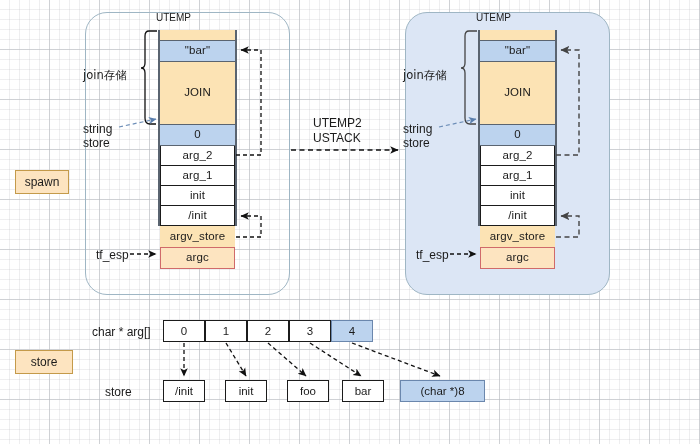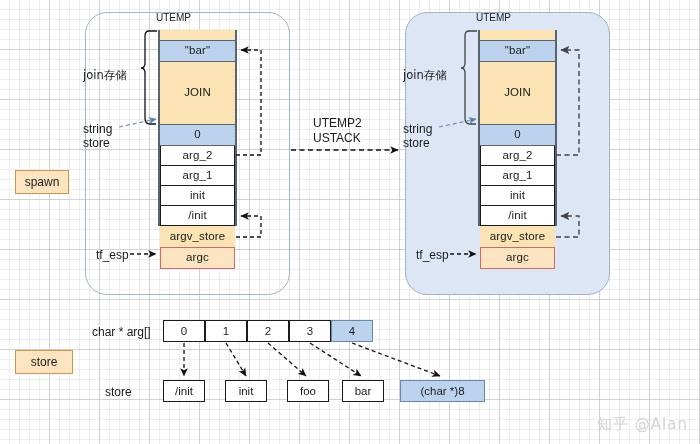--- a/index.html
+++ b/index.html
@@ -287,14 +287,13 @@
       <path d="M268,343 L306,376" fill="none" stroke="#111" stroke-width="1.3" stroke-dasharray="4,3" marker-end="url(#ah)"></path>
     </g>
     <g>
       <path d="M310,343 L361,376" fill="none" stroke="#111" stroke-width="1.3" stroke-dasharray="4,3" marker-end="url(#ah)"></path>
     </g>
     <g>
       <path d="M352,343 L440,376" fill="none" stroke="#111" stroke-width="1.3" stroke-dasharray="4,3" marker-end="url(#ah)"></path>
     </g>
   </svg>
 
-  <div class="watermark">知乎 @Alan</div>
 </div>
 
 </body></html>

